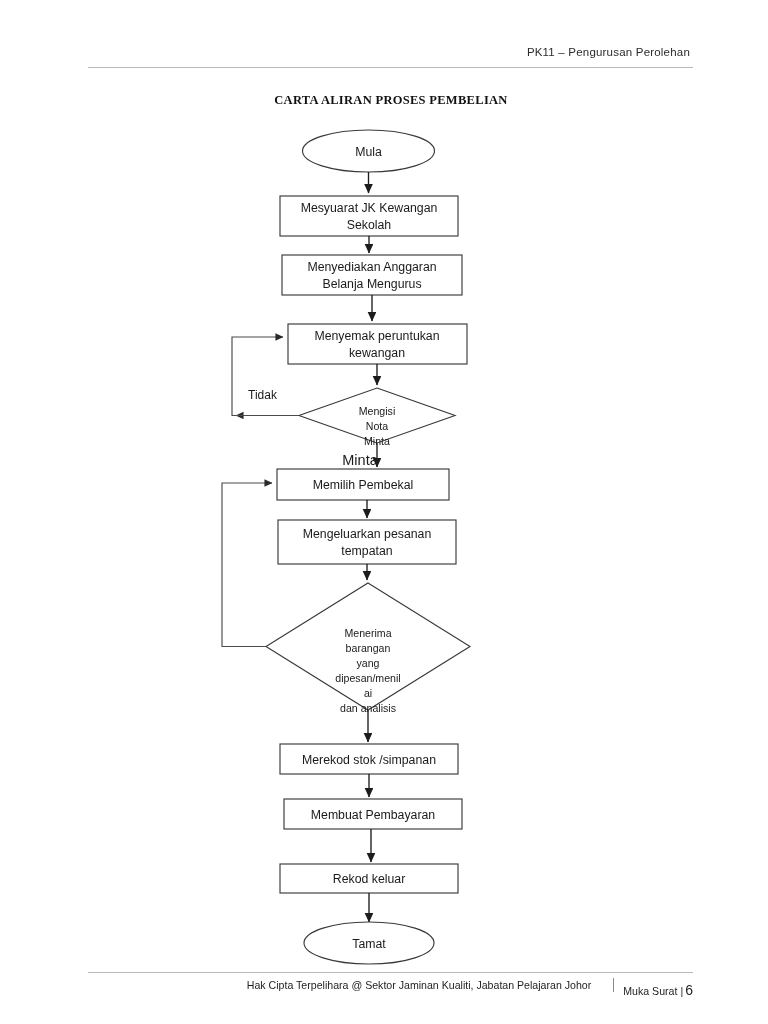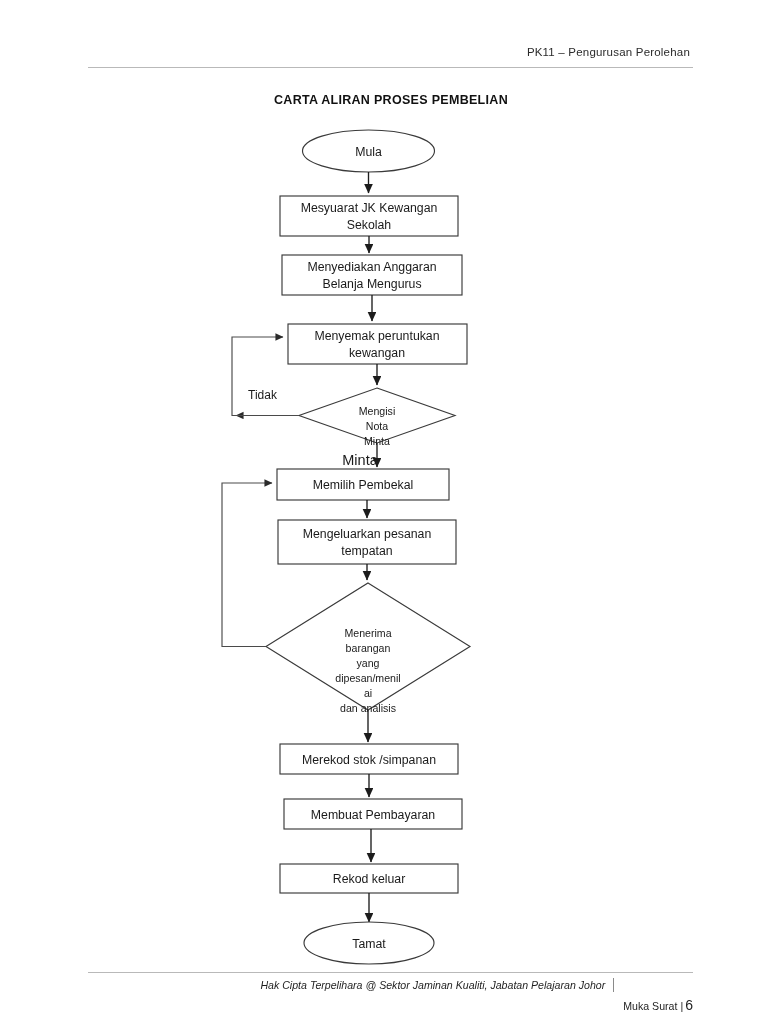--- a/index.html
+++ b/index.html
@@ -57,20 +57,21 @@
     width: 768px;
     text-align: center;
     font-size: 12.5px;
     font-weight: bold;
     letter-spacing: 0.3px;
     color: #111111;
   }
   .chart-title .t-inner {
     display: inline-block;
     margin-left: 14px;
+    font-family: Liberation Serif, serif;
   }
 
   
   .flow-wrap {
     position: absolute;
     left: 0;
     top: 0;
     width: 768px;
     height: 810px;
   }
@@ -136,35 +137,34 @@
     top: 6px;
     display: flex;
     align-items: flex-start;
     justify-content: flex-end;
   }
   .footer-copy {
     text-align: right;
     font-size: 10.6px;
     line-height: 14px;
     color: #1e1e1e;
-    padding-right: 8px;
+    padding-right: 22px;
     border-right: 1px solid #8a8a8a;
     white-space: nowrap;
-    font-style: italic;
   }
   .footer-copy .line2 {
     display: block;
   }
   .footer-page {
     padding-left: 9px;
     font-size: 10.6px;
     color: #1e1e1e;
     white-space: nowrap;
     align-self: flex-start;
-    margin-top: 19px;
+    margin-top: 4px;
   }
   .footer-page .sep {
     color: #1e1e1e;
     margin: 0 2px 0 3px;
   }
   .footer-page .pg-num {
     font-size: 14px;
   }
 </style>
 </head>

